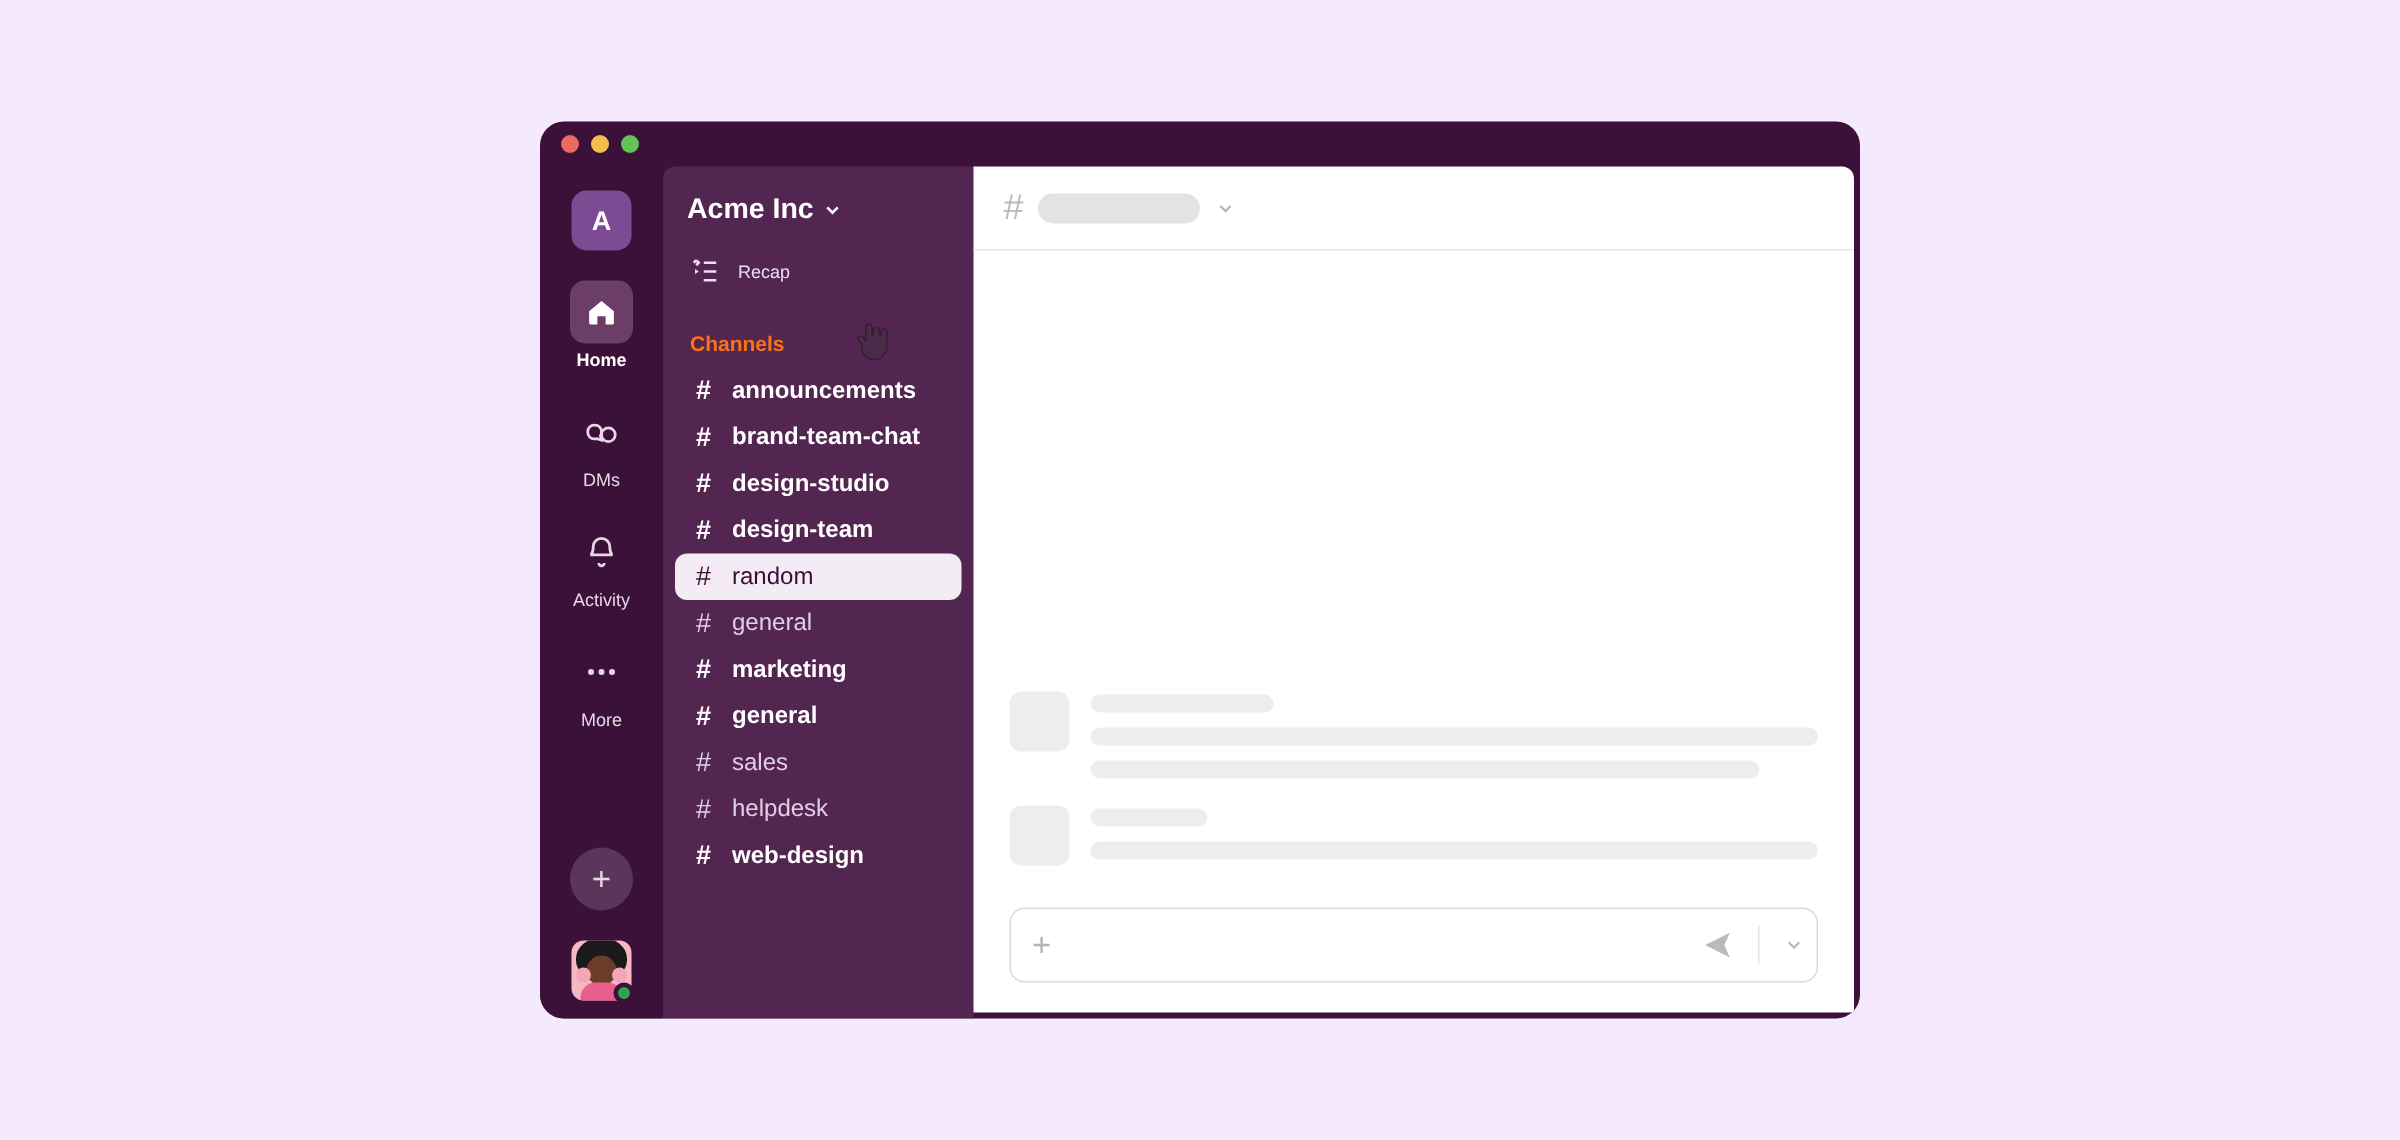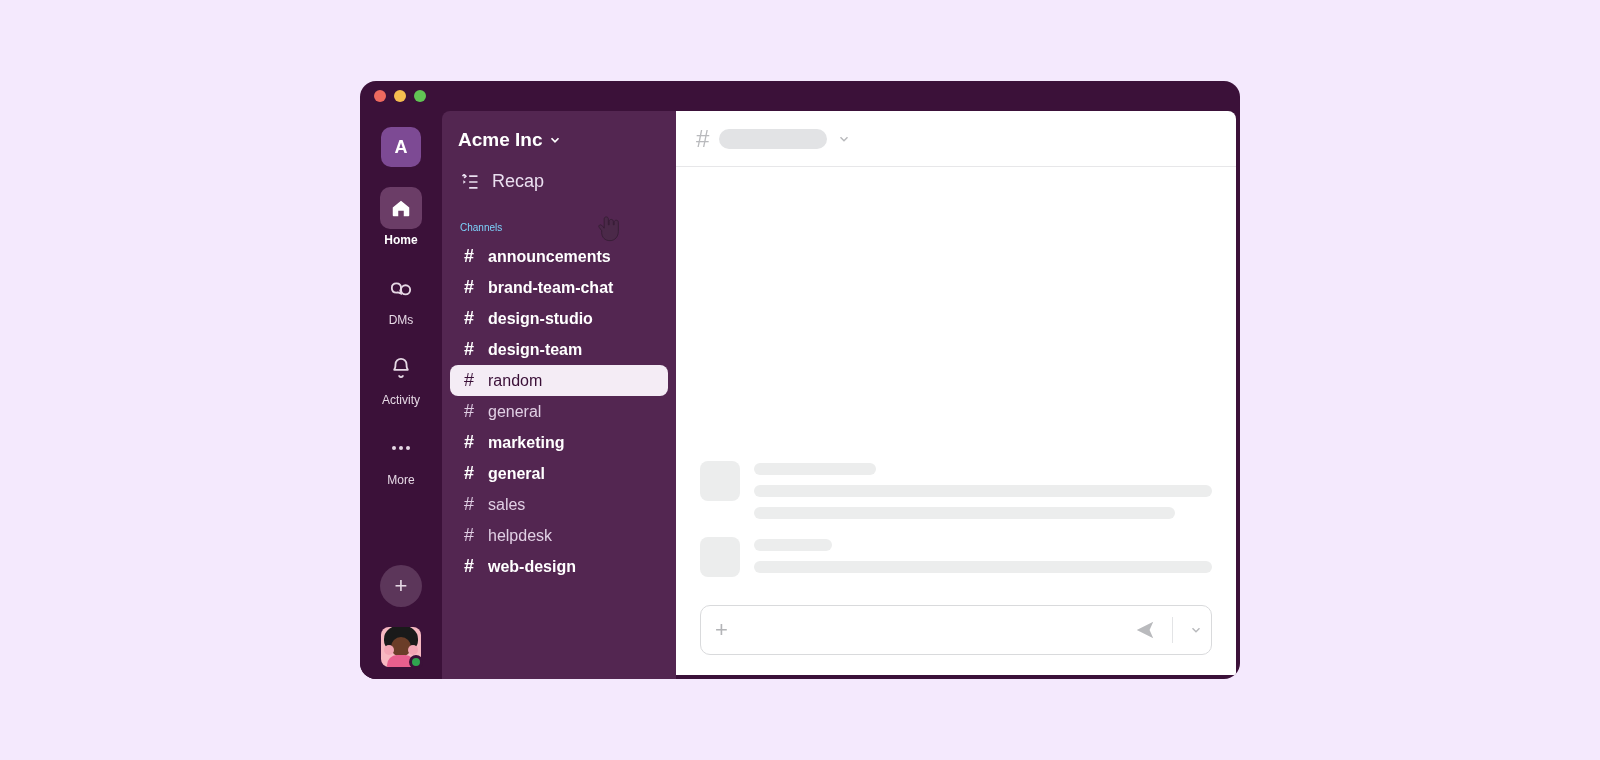--- a/index.html
+++ b/index.html
@@ -89,39 +89,39 @@
   .av-body {
     position:absolute; bottom:-6px; left:6px; width:28px; height:18px;
     background:#e85f8e; border-radius:10px 10px 0 0;
   }
   .presence {
     position:absolute; right:-2px; bottom:-2px; width:14px; height:14px;
     background:#2fa44f; border:3px solid #3b1139; border-radius:50%;
   }
   
   .sidebar {
-    width: 234px;
+    width: 207px;
     background: #532651;
     border-radius: 8px 0 0 0;
     color: #e7dbee;
     padding: 12px 8px;
     display: flex; flex-direction: column;
   }
   .ws-header {
     display: flex; align-items: center; gap: 6px;
     padding: 6px 8px 14px 8px;
     font-weight: 800; font-size: 19px; color: #fff; cursor: pointer;
   }
   .recap {
     display: flex; align-items: center; gap: 12px;
-    padding: 6px 10px; font-size: 18px; color: #eadff0; cursor: pointer;
+    padding: 6px 10px; font-size: 12px; color: #eadff0; cursor: pointer;
   }
   .section-title {
     padding: 24px 10px 8px 10px;
-    font-size: 10px; color: #7dd3fc; position: relative;
+    font-size: 14px; color: #f97316; position: relative; font-weight: bold;
   }
   .channel {
     display: flex; align-items: center; gap: 12px;
     padding: 5px 12px; border-radius: 8px;
     font-size: 16px; color: #fff; cursor: pointer;
     font-weight: 700;
   }
   .channel .hash { font-size: 18px; width: 14px; text-align: center; font-weight: 700; }
   .channel.read { font-weight: 400; color: #e0cfe4; }
   .channel.read .hash { font-weight: 400; }

